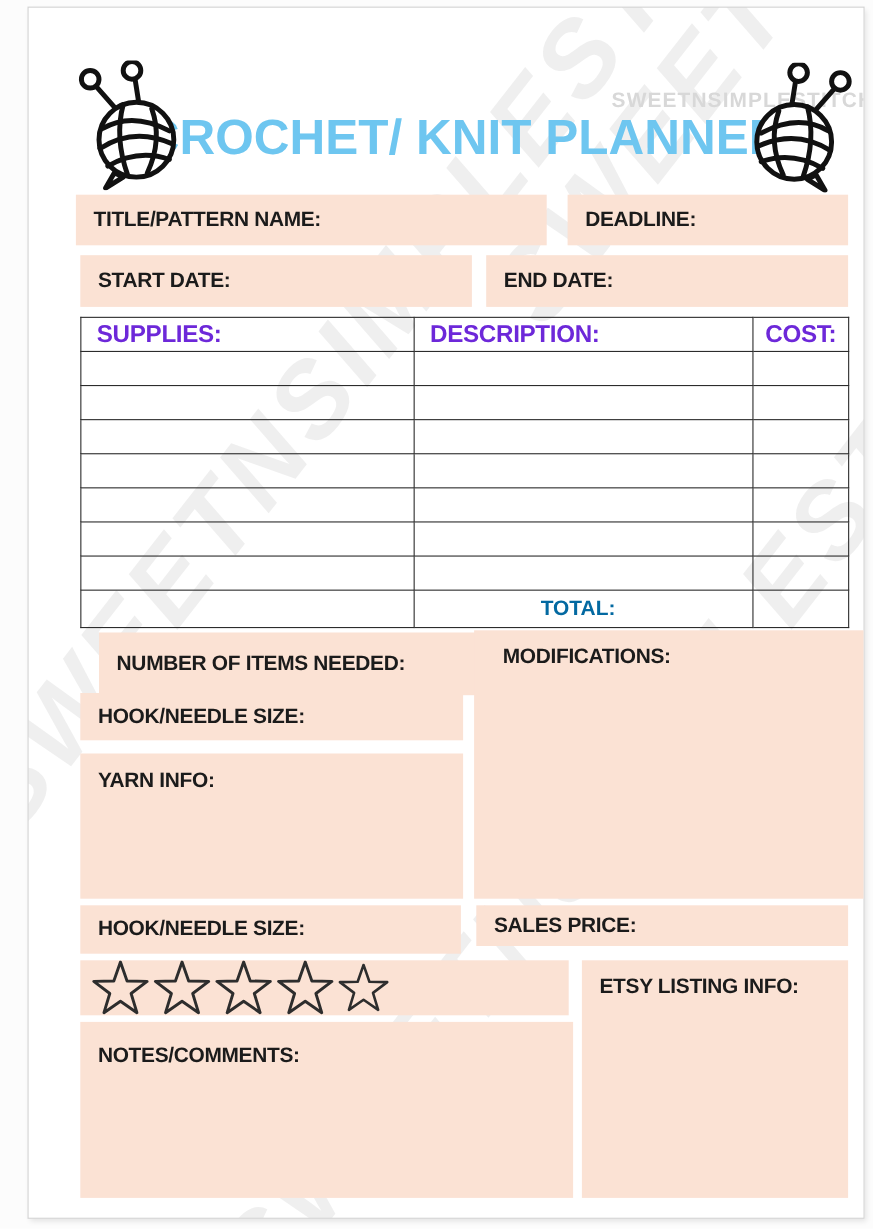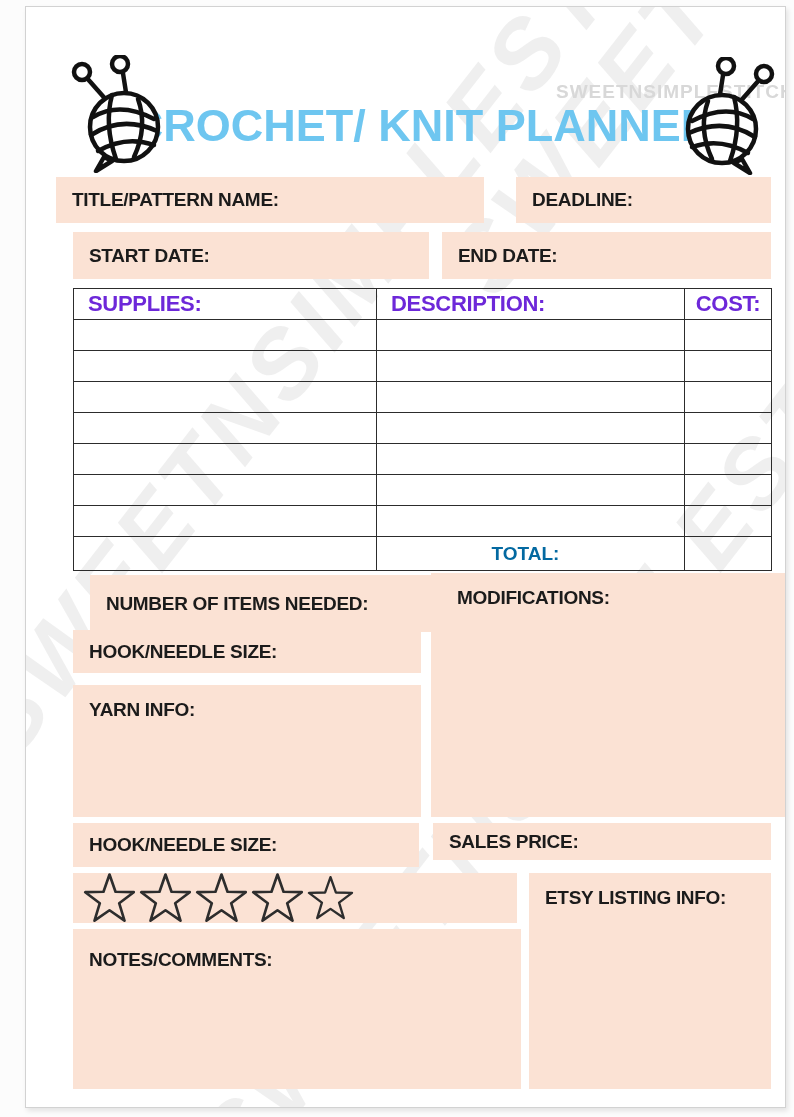--- a/index.html
+++ b/index.html
@@ -81,21 +81,21 @@
       </g>
     </svg>
   </div>
 
   <div class="title-row">
     <span class="planner-title" id="title-span" style="color: rgb(110, 198, 240);">
       <span class="tilde">~</span><span>CROCHET/ KNIT PLANNER</span><span class="tilde">~</span>
     </span>
   </div>
 
-  <div class="block" style="left:30px;top:170px;width:428px;height:46px;">
+  <div class="block" style="left:43px;top:170px;width:428px;height:46px;">
     <span class="label">TITLE/PATTERN NAME:</span>
   </div>
   <div class="block" style="left:490px;top:170px;width:255px;height:46px;">
     <span class="label">DEADLINE:</span>
   </div>
 
   <div class="block" style="left:47px;top:225px;width:356px;height:47px;align-items:center;">
     <span class="label">START DATE:</span>
   </div>
   <div class="block" style="left:416px;top:225px;width:329px;height:47px;">

